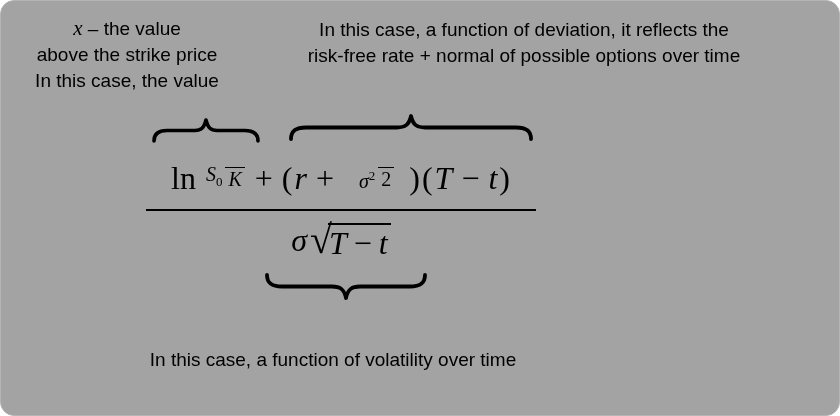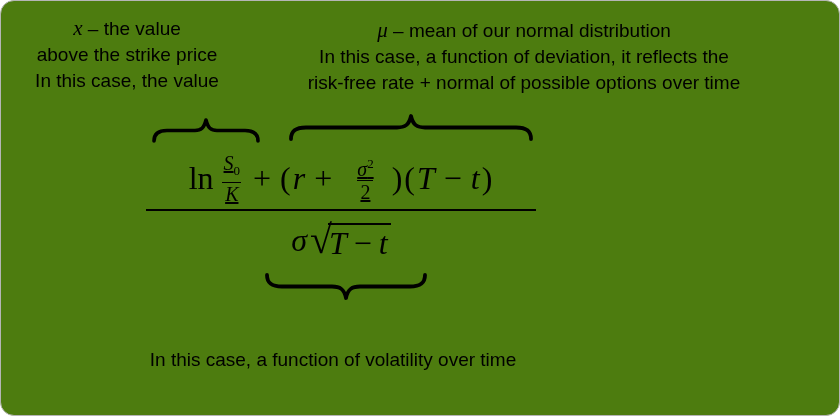--- a/index.html
+++ b/index.html
@@ -4,21 +4,21 @@
 <style>
   html, body { margin: 0; padding: 0; background: #ffffff; }
   body {
     width: 840px; height: 416px;
     font-family: "Liberation Sans", sans-serif;
     color: #000;
   }
   .card {
     position: relative;
     width: 838px; height: 414px;
-    background: #4d7c0f;
+    background: #a3a3a3;
     border: 1px solid #b5b5b5;
     border-radius: 14px;
     overflow: hidden;
   }
 
   
   .ann { position: absolute; text-align: center; font-size: 19px; line-height: 26px; }
   .ann .sym {
     font-family: "Liberation Serif", "DejaVu Serif", serif;
     font-style: italic; font-size: 21px;
@@ -38,21 +38,21 @@
     position: absolute; left: 145px; top: 147px; width: 390px;
     display: flex; flex-direction: column; align-items: center; text-align: center;
   }
   .num { height: 60px; display: flex; align-items: center; font-size: 32px; }
   .bar { align-self: stretch; height: 0; border-top: 2.6px solid #000; margin: 1px 0 2px; }
   .den { height: 52px; display: flex; align-items: center; font-size: 32px; margin-top: 1px; }
 
   .op    { margin: 0 8px; }
   .tight { margin: 0 1px; }
 
-  .sfrac { display: inline-flex; flex-direction: column; align-items: center; margin: 0 2px 0 7px; text-decoration: underline; }
+  .sfrac { display: inline-flex; flex-direction: row; align-items: center; margin: 0 2px 0 7px; }
   .sfrac2 { margin: 0 14px; }
   .sfrac .fr-top, .sfrac .fr-bot { font-size: 20px; line-height: 22px; padding: 0 3px; }
   .sfrac .fr-bot { border-top: 1.8px solid #000; }
   .sfrac sub, .sfrac sup { font-size: 13px; }
 
   .sqrt-group { display: inline-flex; align-items: flex-start; margin-left: 3px; }
   .radical { font-size: 40px; line-height: 40px; }
   .radicand {
     display: inline-flex; align-items: center;
     border-top: 2.6px solid #000;
@@ -75,24 +75,20 @@
   <div class="ann ann-x">
     <div>
       <span class="sym">x</span>
       <span>– the value</span>
     </div>
     <div>above the strike price</div>
     <div>In this case, the value</div>
   </div>
 
   <div class="ann ann-mu">
-    <div>
-      <span class="sym">μ</span>
-      <span>– mean of our normal distribution</span>
-    </div>
     <div>In this case, a function of deviation, it reflects the</div>
     <div>risk-free rate + normal of possible options over time</div>
   </div>
 
   <div class="ann ann-sigma">
     <div>In this case, a function of volatility over time</div>
   </div>
 
   <svg class="brace b1" width="110" height="26" viewBox="0 0 110 26">
     <path d="M3 24 C3 16 8 13.5 16 13.5 L44 13.5 C50 13.5 53 11 55 3 C57 11 60 13.5 66 13.5 L94 13.5 C102 13.5 107 16 107 24" fill="none" stroke="#000" stroke-width="3.6" stroke-linecap="round" stroke-linejoin="round"></path>

